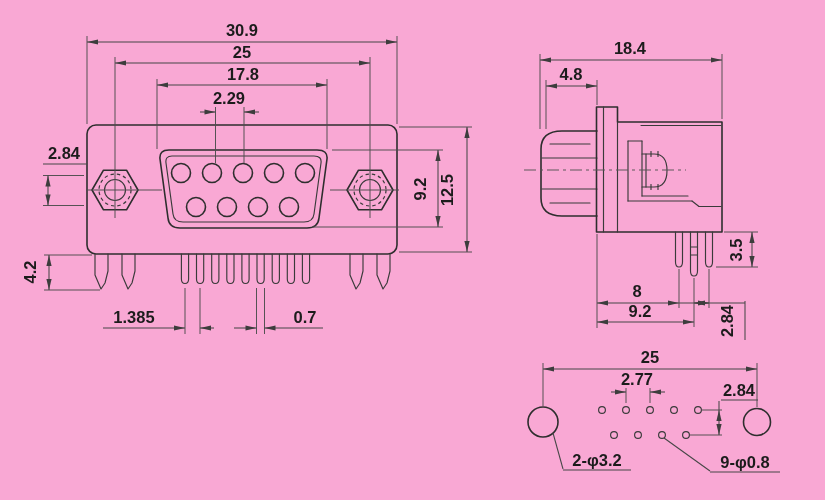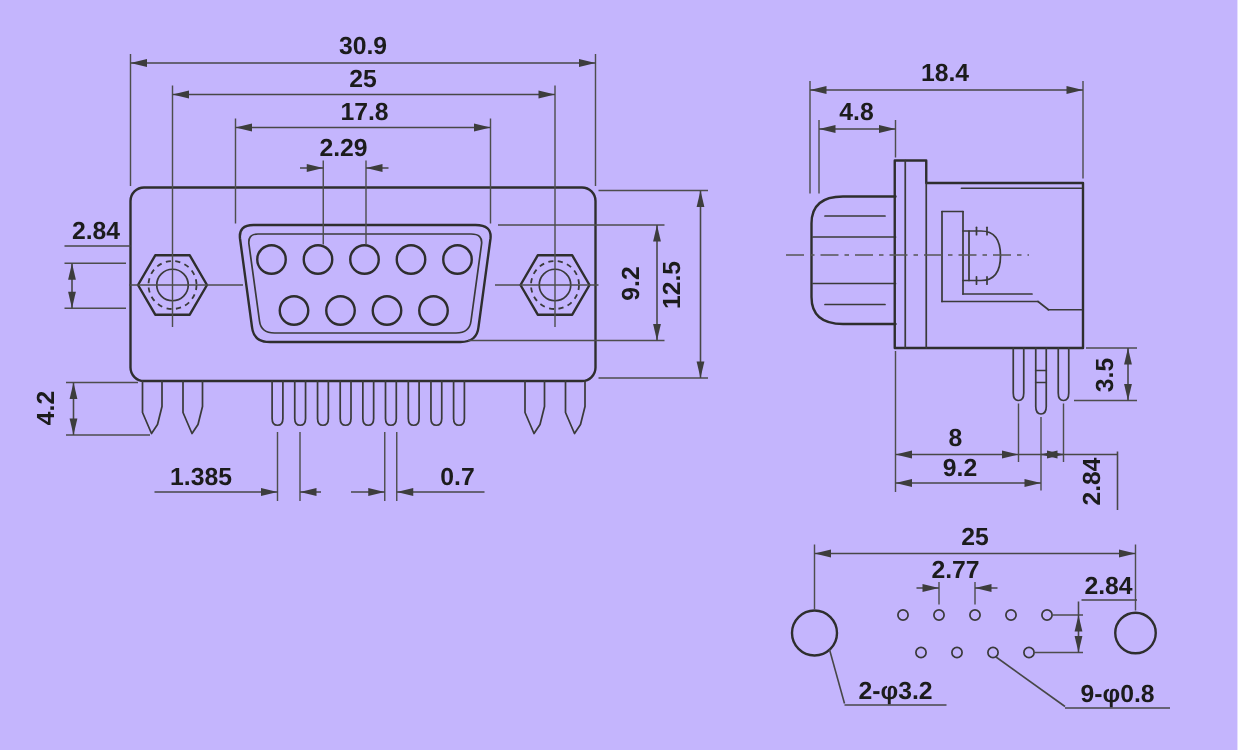--- a/index.html
+++ b/index.html
@@ -1,16 +1,16 @@
 <!DOCTYPE html>
 <html><head>
 <meta charset="utf-8">
 <style>
   html,body{margin:0;padding:0;background:#ffffff;}
-  .sheet{position:relative;width:825px;height:500px;background:#c4b5fd;overflow:hidden;text-align:center;}
+  .sheet{position:relative;width:825px;height:500px;background:#f9a8d4;overflow:hidden;text-align:center;}
   .sheet svg{filter:blur(.28px);}
   .part{fill:none;stroke:#2e2e2e;stroke-width:1.6;stroke-linejoin:round;stroke-linecap:round;}
   .pthin{fill:none;stroke:#3a3a3a;stroke-width:1.15;stroke-linejoin:round;stroke-linecap:round;}
   .dl{stroke:#474747;stroke-width:1.05;fill:none;}
   .ext{stroke:#4d4d4d;stroke-width:.95;fill:none;}
   .cl{stroke:#555;stroke-width:.95;fill:none;stroke-dasharray:12 4 3 4;}
   .dashring{fill:none;stroke:#3a3a3a;stroke-width:1.2;stroke-dasharray:3.4 3;}
   .dt{font:600 16.5px "Liberation Sans",sans-serif;fill:#1c1c1c;text-anchor:middle;}
 </style>
 </head>

